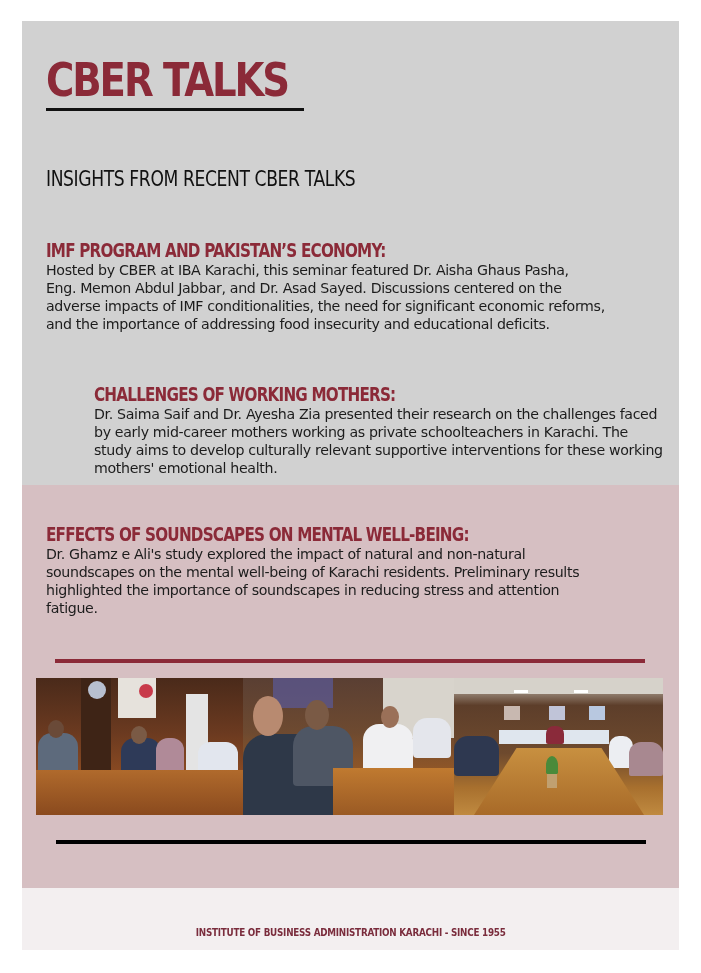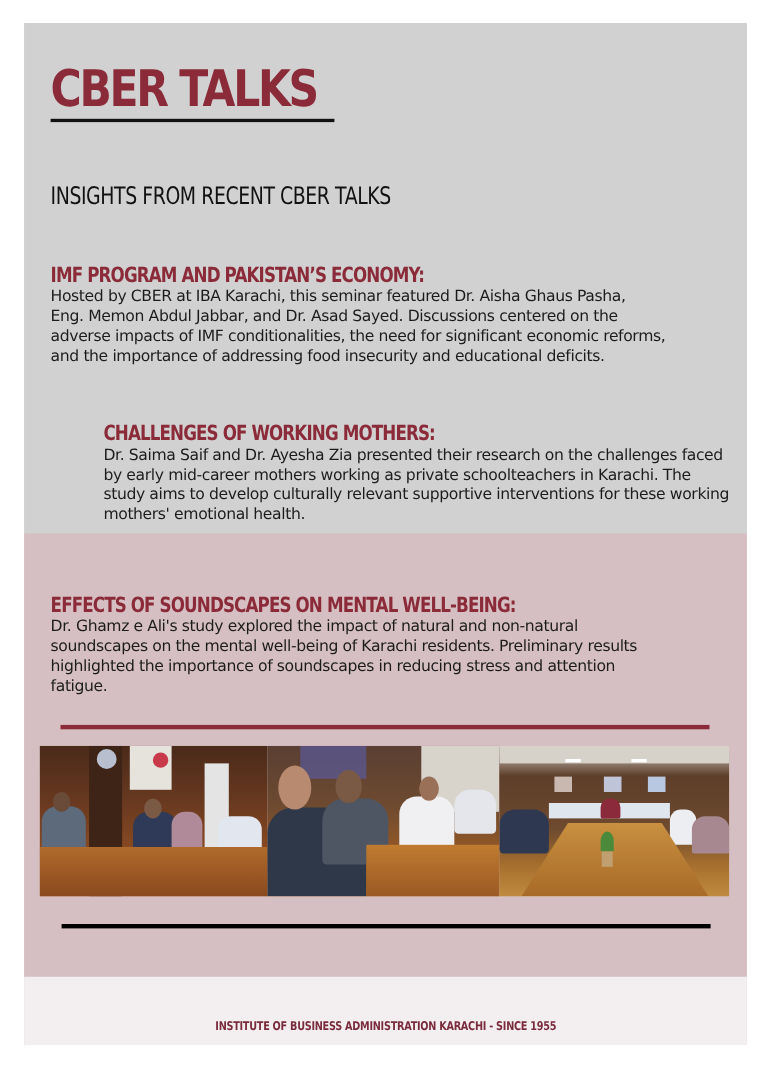--- a/index.html
+++ b/index.html
@@ -178,21 +178,21 @@
   </div>
 
   <div class="block" style="top:362px;margin-left:48px;">
     <h3 style="color:#8b2a38;">CHALLENGES OF WORKING MOTHERS:</h3>
     <p>Dr. Saima Saif and Dr. Ayesha Zia presented their research on the challenges faced
 by early mid-career mothers working as private schoolteachers in Karachi. The
 study aims to develop culturally relevant supportive interventions for these working
 mothers' emotional health.</p>
   </div>
 
-  <div class="block" style="top:518px;">
+  <div class="block" style="top:502px;">
     <h3 style="color:#8b2a38;">EFFECTS OF SOUNDSCAPES ON MENTAL WELL-BEING:</h3>
     <p>Dr. Ghamz e Ali's study explored the impact of natural and non-natural
 soundscapes on the mental well-being of Karachi residents. Preliminary results
 highlighted the importance of soundscapes in reducing stress and attention
 fatigue.</p>
   </div>
 
   <div class="rule-maroon" style="background:#8b2a38;"></div>
 
   <div class="photo">

